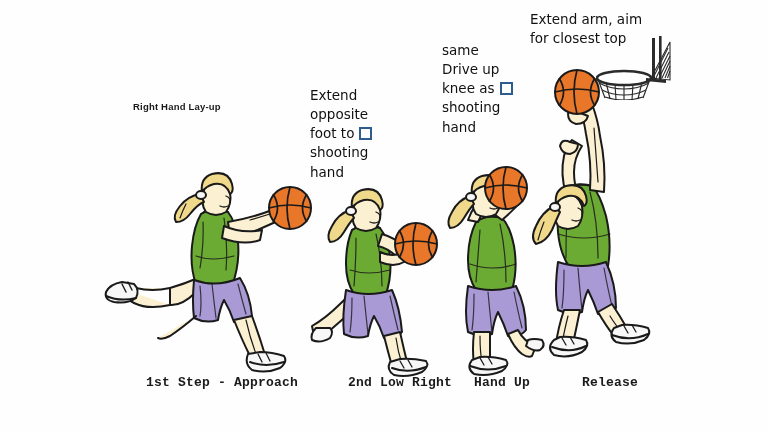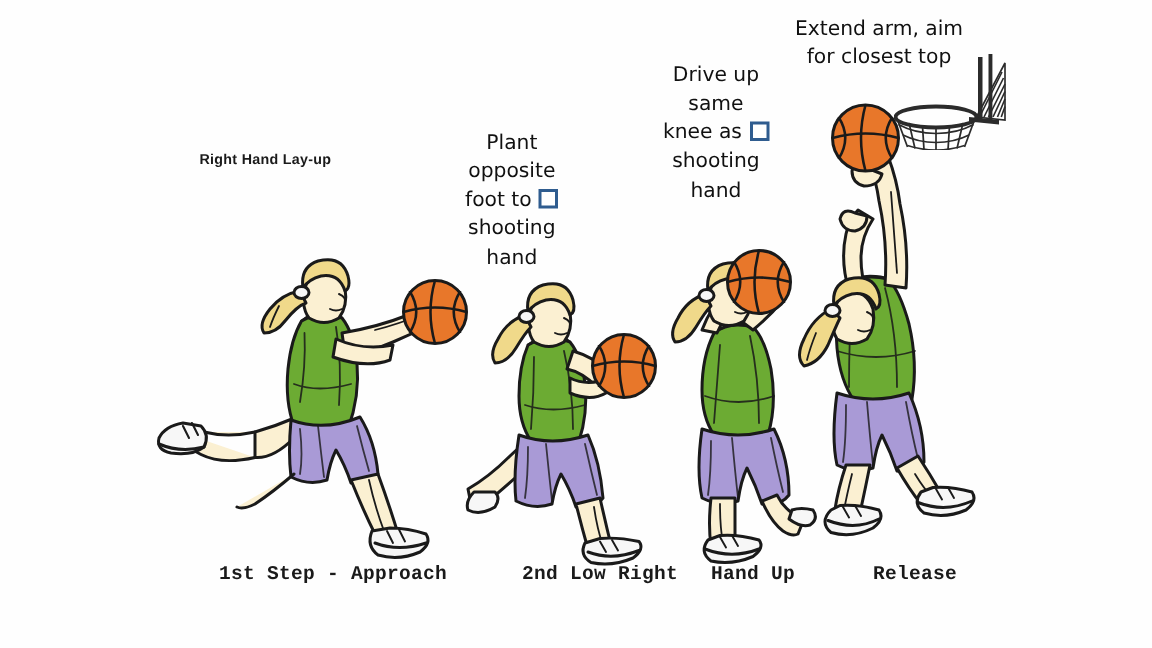--- a/index.html
+++ b/index.html
@@ -20,21 +20,20 @@
   }
   .steplabel{
     position:absolute;
     font-size:13px;font-weight:bold;color:#1a1a1a;
     letter-spacing:.2px;white-space:nowrap;font-family:Liberation Mono, monospace;
   }
   .annot{
     position:absolute;
     font-size:13.5px;line-height:1.42;color:#111111;
     font-family:"DejaVu Sans", sans-serif;
-    text-align:center;
   }
   .annot .ln{display:block;white-space:nowrap;}
   .cbox{
     display:inline-block;vertical-align:-2px;
     width:13px;height:13px;
     border:2px solid #2f5c8f;background:#ffffff;
     margin-left:5px;box-sizing:border-box;
   }
 
   
@@ -44,29 +43,29 @@
 </style>
 </head>
 <body>
 
 <div id="stage">
 
   <div class="title">Right Hand Lay-up</div>
 
   <div id="annots">
       <div class="annot" style="left: 310px; top: 86px;">
-        <span class="ln">Plant</span>
+        <span class="ln">Extend</span>
         <span class="ln">opposite</span>
         <span class="ln">foot to<span class="cbox" style="border-color: rgb(47, 92, 143);"></span></span>
         <span class="ln">shooting</span>
         <span class="ln">hand</span>
       </div>
       <div class="annot" style="left: 442px; top: 41px;">
+        <span class="ln">same</span>
         <span class="ln">Drive up</span>
-        <span class="ln">same</span>
         <span class="ln">knee as<span class="cbox" style="border-color: rgb(47, 92, 143);"></span></span>
         <span class="ln">shooting</span>
         <span class="ln">hand</span>
       </div>
       <div class="annot" style="left: 530px; top: 10px;">
         <span class="ln">Extend arm, aim</span>
         <span class="ln">for closest top</span>
       </div>
     </div>
 

